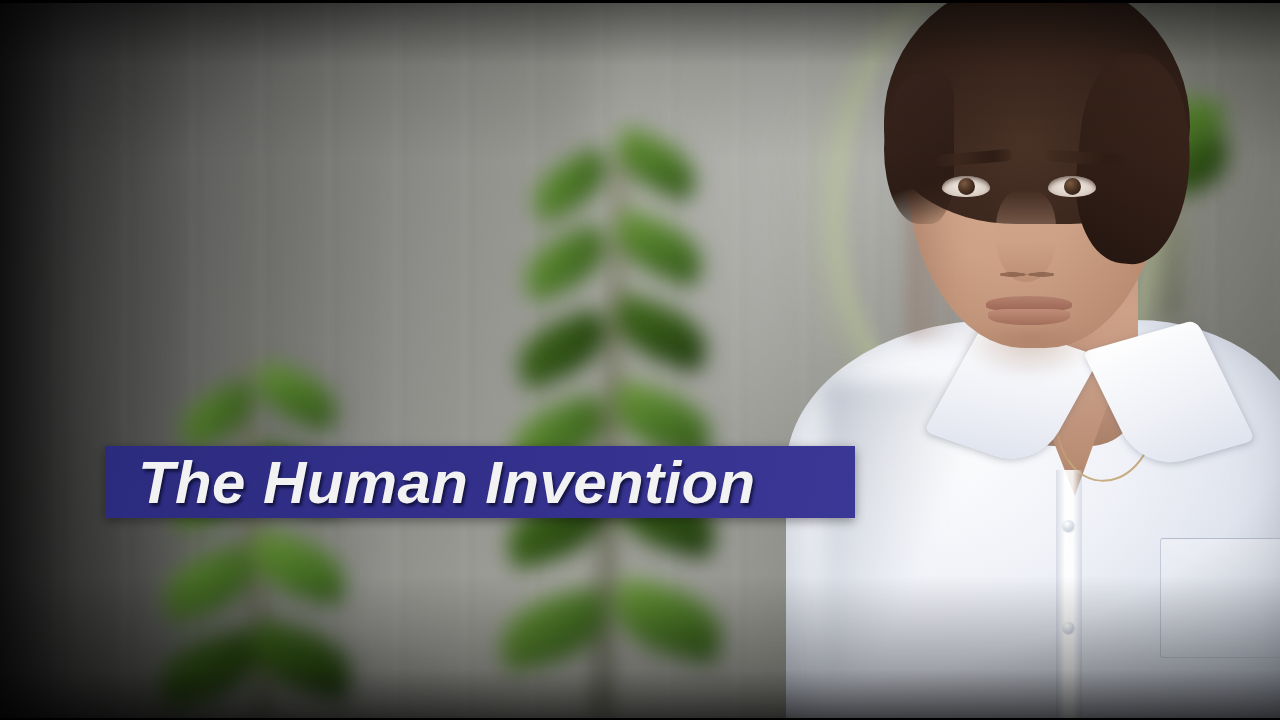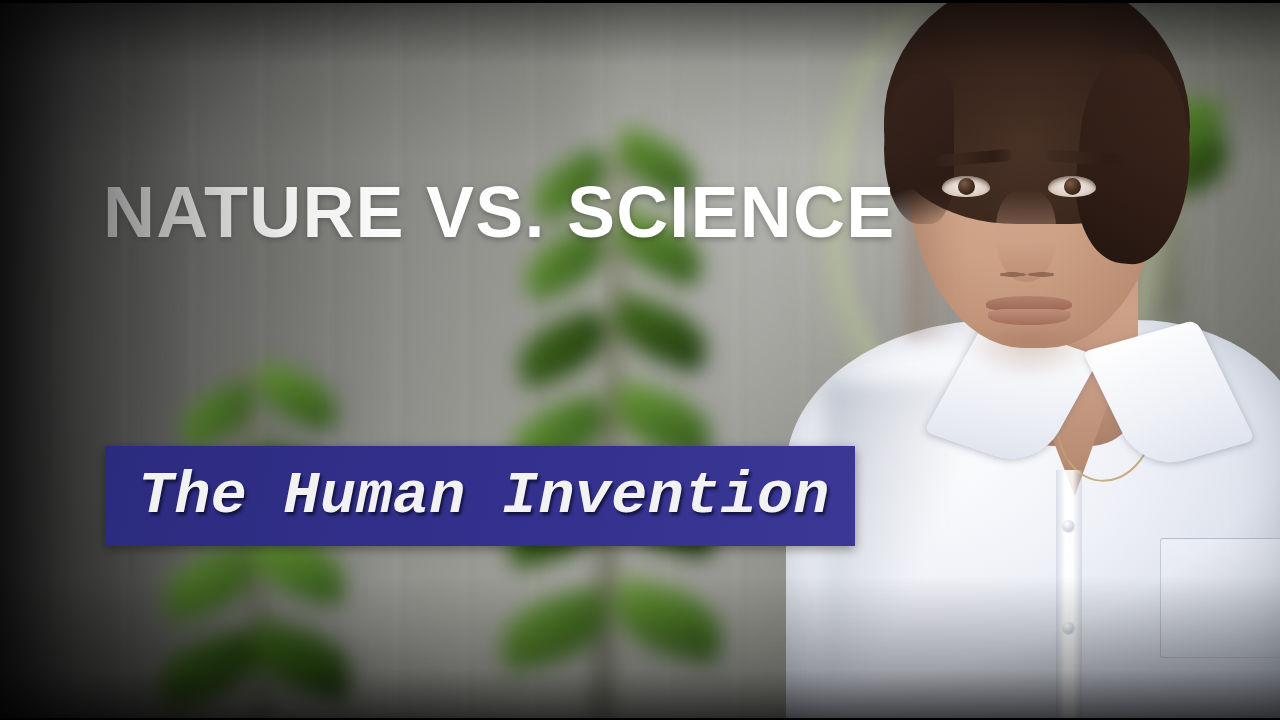--- a/index.html
+++ b/index.html
@@ -301,26 +301,25 @@
     color: transparent;
     -webkit-text-fill-color: transparent;
     filter: drop-shadow(0 2px 3px rgba(0,0,0,0.30));
   }
 
   .banner {
     position: absolute;
     left: 105px;
     top: 446px;
     width: 750px;
-    height: 100px;
+    height: 72px;
     background: linear-gradient(103deg, #2b2b7e 0%, #33308c 48%, #3a3796 100%);
     box-shadow: 0 3px 10px rgba(0,0,0,0.38);
     display: flex;
     align-items: center;
-    font-family: Liberation Mono, monospace;
   }
   .banner-text {
     margin-left: 33px;
     font-size: 60px;
     font-weight: 700;
     font-style: italic;
     color: #f2f2f2;
     letter-spacing: 0.4px;
     white-space: nowrap;
     text-shadow: 2px 3px 3px rgba(10,10,40,0.75);
@@ -403,21 +402,20 @@
         <div class="nostrils"></div>
         <div class="lip-top"></div>
         <div class="lip-bot"></div>
         <div class="chin-shade"></div>
       </div>
     </div>
 
     <div class="vignette"></div>
   </div>
 
-  <div class="title">NATURE VS. SCIENCE</div>
 
   <div class="banner">
     <div class="banner-text">The Human Invention</div>
   </div>
 
   <div class="letterbox-top"></div>
   <div class="letterbox-bottom"></div>
 </div>
 
 </body></html>

